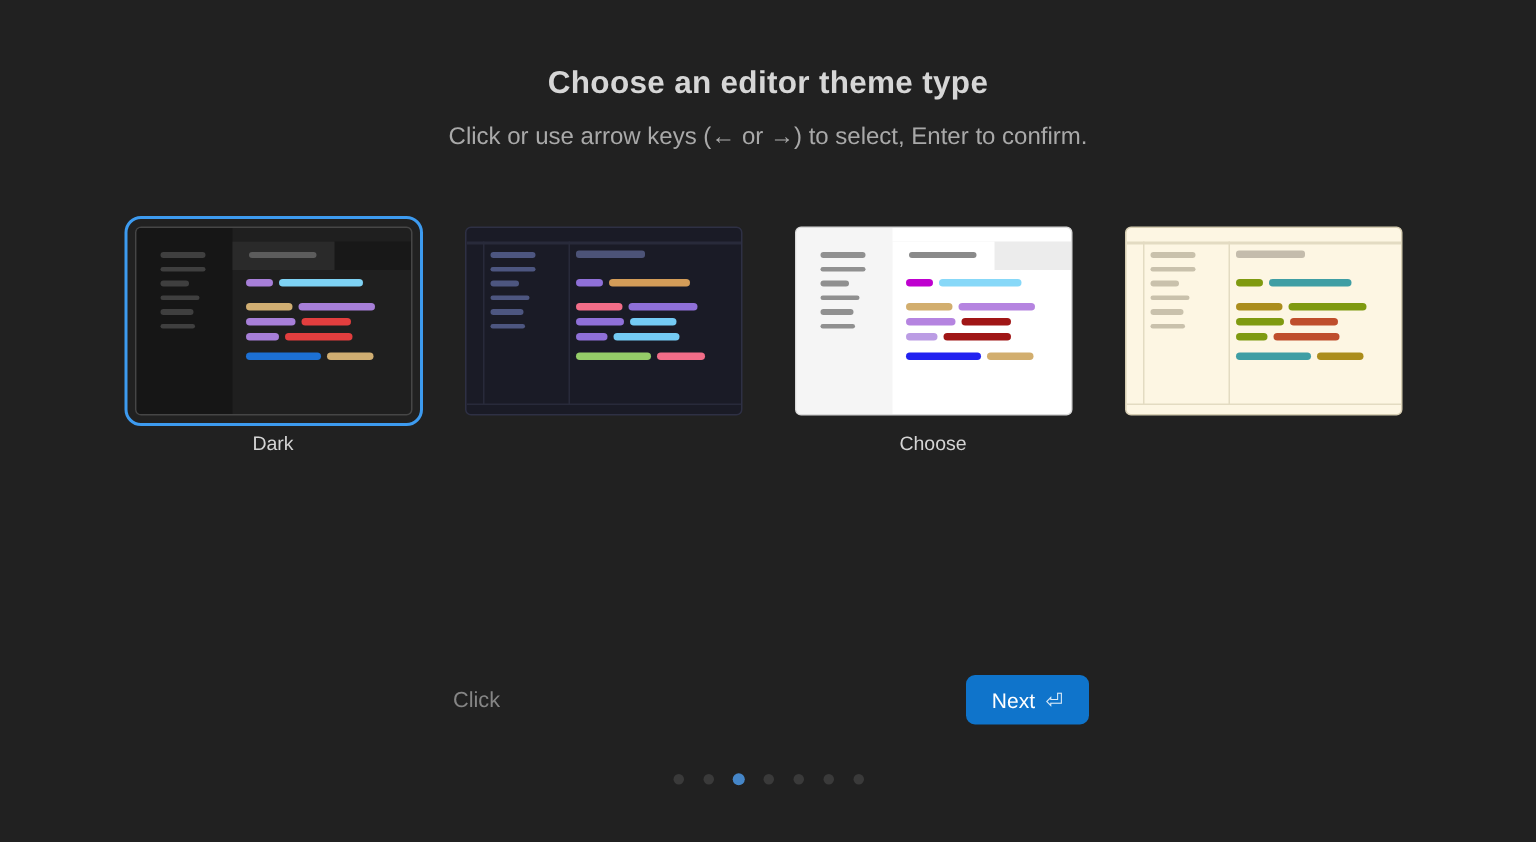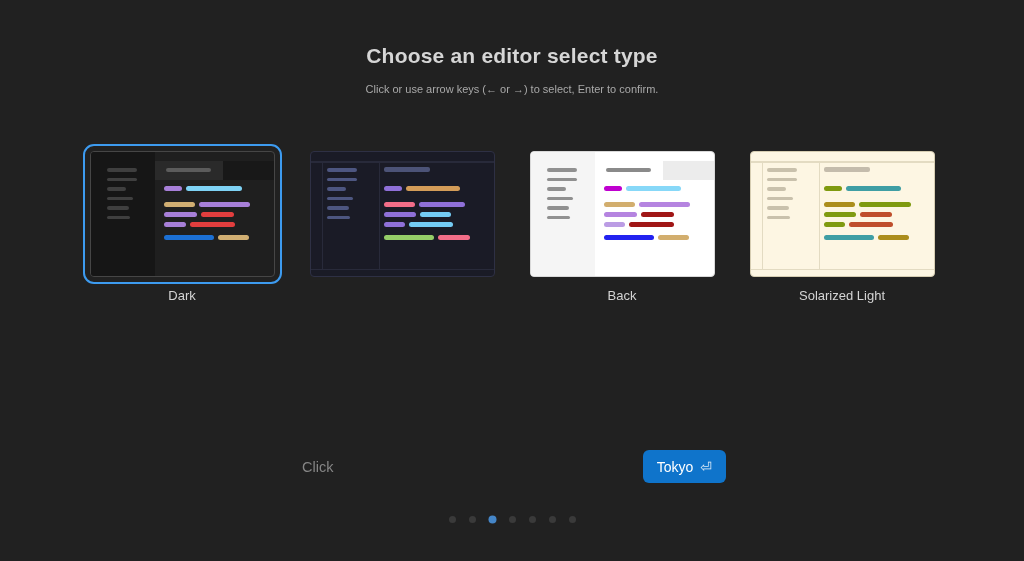--- a/index.html
+++ b/index.html
@@ -8,21 +8,21 @@
     background:#212121;
     font-family:"Liberation Sans",sans-serif;
     -webkit-font-smoothing:antialiased;
   }
   .title{
     position:absolute;top:44px;left:0;width:100%;margin:0;
     text-align:center;font-size:21px;font-weight:700;color:#d6d6d6;letter-spacing:.2px;
   }
   .subtitle{
     position:absolute;top:83px;left:0;width:100%;margin:0;
-    text-align:center;font-size:11px;font-weight:400;color:#a9a9a9;
+    text-align:center;font-size:16px;font-weight:400;color:#a9a9a9;
   }
   .cards{
     position:absolute;top:151px;left:0;width:100%;
     display:flex;justify-content:center;gap:35px;align-items:flex-start;
   }
   .card{position:relative;width:185px;cursor:pointer;}
   .thumb{
     position:relative;width:185px;height:126px;box-sizing:border-box;
     border:1px solid transparent;border-radius:4px;overflow:hidden;
   }
@@ -54,21 +54,21 @@
     position:absolute;top:516px;left:0;width:100%;
     display:flex;justify-content:center;align-items:center;gap:13px;
   }
   .dot{width:7px;height:7px;border-radius:50%;cursor:pointer;}
   .dot.active{transform:scale(1.15);}
 </style>
 </head>
 <body style="background: rgb(33, 33, 33);">
 
 <div>
-  <h1 class="title">Choose an editor select type</h1>
+  <h1 class="title">Choose an editor theme type</h1>
   <p class="subtitle">Click or use arrow keys (← or →) to select, Enter to confirm.</p>
 
   <div class="cards">
       <div class="card">
         <div class="thumb" style="background: rgb(31, 31, 31); border-color: rgb(70, 70, 70);">
           <div class="abs" style="left: 0px; top: 0px; bottom: 0px; width: 64px; background: rgb(22, 22, 22);"></div>
           <div class="abs" style="left: 64px; right: 0px; top: 8.5px; height: 19.5px; background: rgb(24, 24, 24);"></div>
           <div class="abs" style="left: 64px; top: 8.5px; width: 68px; height: 19.5px; background: rgb(42, 42, 42);"></div>
           <div class="sline" style="left: 75px; top: 15.5px; width: 45px; height: 4px; background: rgb(92, 92, 92);"></div>
           <div class="sline" style="left: 16px; top: 16px; width: 30px; background: rgb(63, 63, 63);"></div>
@@ -132,21 +132,21 @@
           <div class="seg" style="left: 95.5px; top: 33.5px; width: 55px; background: rgb(135, 216, 248);"></div>
           <div class="seg" style="left: 73px; top: 50px; width: 31px; background: rgb(210, 174, 110);"></div>
           <div class="seg" style="left: 108.5px; top: 50px; width: 51px; background: rgb(181, 132, 224);"></div>
           <div class="seg" style="left: 73px; top: 60px; width: 33px; background: rgb(181, 132, 224);"></div>
           <div class="seg" style="left: 110.5px; top: 60px; width: 33px; background: rgb(160, 22, 22);"></div>
           <div class="seg" style="left: 73px; top: 70px; width: 21px; background: rgb(187, 156, 228);"></div>
           <div class="seg" style="left: 98.5px; top: 70px; width: 45px; background: rgb(160, 22, 22);"></div>
           <div class="seg" style="left: 73px; top: 83px; width: 50px; background: rgb(34, 34, 240);"></div>
           <div class="seg" style="left: 127.5px; top: 83px; width: 31px; background: rgb(210, 174, 110);"></div>
         </div>
-        <div class="card-label">Back</div>
+        <div class="card-label">Choose</div>
       </div>
       <div class="card">
         <div class="thumb" style="background: rgb(253, 246, 227); border-color: rgb(214, 205, 178);">
           <div class="abs" style="left: 0px; right: 0px; top: 9px; height: 1.5px; background: rgb(227, 219, 194);"></div>
           <div class="abs" style="left: 0px; right: 0px; bottom: 6px; height: 1.5px; background: rgb(227, 219, 194);"></div>
           <div class="abs" style="left: 11px; top: 9px; bottom: 6px; width: 1.5px; background: rgb(227, 219, 194);"></div>
           <div class="abs" style="left: 68px; top: 9px; bottom: 6px; width: 1.5px; background: rgb(227, 219, 194);"></div>
           <div class="sline" style="left: 73px; top: 15px; width: 46px; height: 4.5px; background: rgb(196, 188, 172);"></div>
           <div class="sline" style="left: 16px; top: 16px; width: 30px; background: rgb(201, 193, 172);"></div>
           <div class="sline" style="left: 16px; top: 25.5px; width: 30px; background: rgb(201, 193, 172);"></div>
@@ -158,28 +158,27 @@
           <div class="seg" style="left: 95.5px; top: 33.5px; width: 55px; background: rgb(63, 158, 164);"></div>
           <div class="seg" style="left: 73px; top: 50px; width: 31px; background: rgb(171, 141, 28);"></div>
           <div class="seg" style="left: 108.5px; top: 50px; width: 52px; background: rgb(127, 154, 16);"></div>
           <div class="seg" style="left: 73px; top: 60px; width: 32px; background: rgb(127, 154, 16);"></div>
           <div class="seg" style="left: 109.5px; top: 60px; width: 32px; background: rgb(191, 78, 44);"></div>
           <div class="seg" style="left: 73px; top: 70px; width: 21px; background: rgb(127, 154, 16);"></div>
           <div class="seg" style="left: 98.5px; top: 70px; width: 44px; background: rgb(191, 78, 44);"></div>
           <div class="seg" style="left: 73px; top: 83px; width: 50px; background: rgb(63, 158, 164);"></div>
           <div class="seg" style="left: 127.5px; top: 83px; width: 31px; background: rgb(171, 141, 28);"></div>
         </div>
-        <div class="card-label">Solarized Light</div>
       </div>
     </div>
 
   <div class="footer">
     <button class="back">Click</button>
     <button class="next" style="background: rgb(15, 116, 203);">
-      <span>Tokyo</span>
+      <span>Next</span>
       <span class="ret">⏎</span>
     </button>
   </div>
 
   <div class="dots">
       <div class="dot" style="background: rgb(58, 58, 58);"></div>
       <div class="dot" style="background: rgb(58, 58, 58);"></div>
       <div class="dot active" style="background: rgb(69, 134, 200);"></div>
       <div class="dot" style="background: rgb(58, 58, 58);"></div>
       <div class="dot" style="background: rgb(58, 58, 58);"></div>

